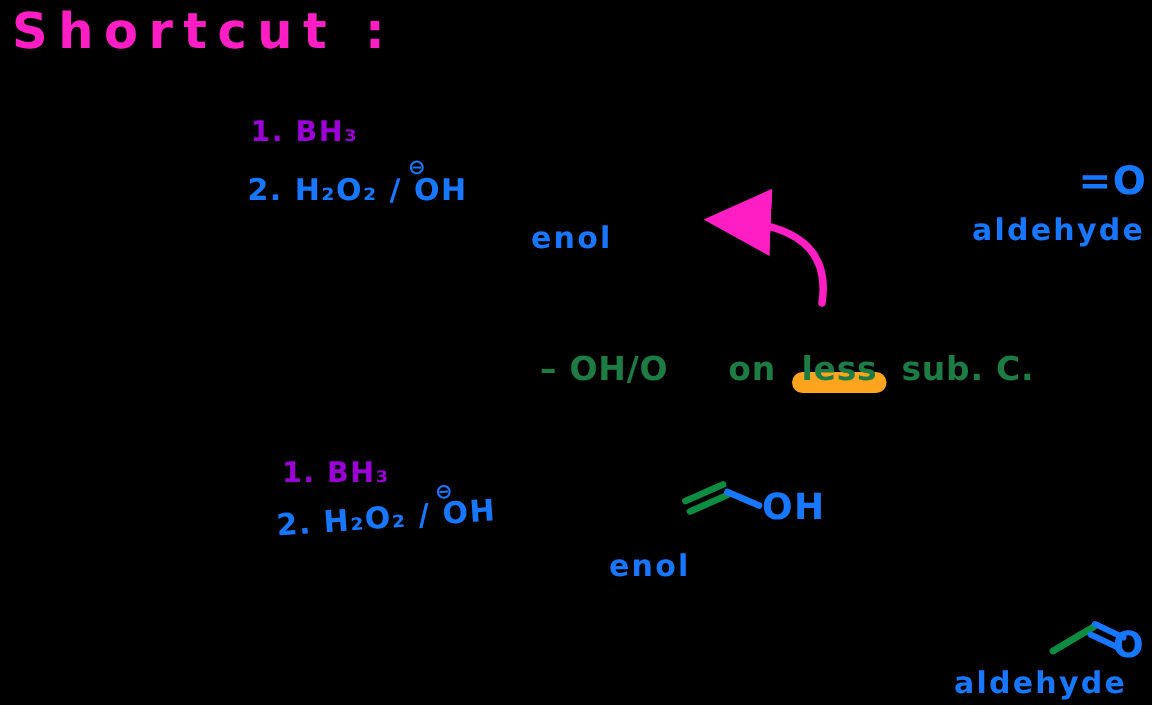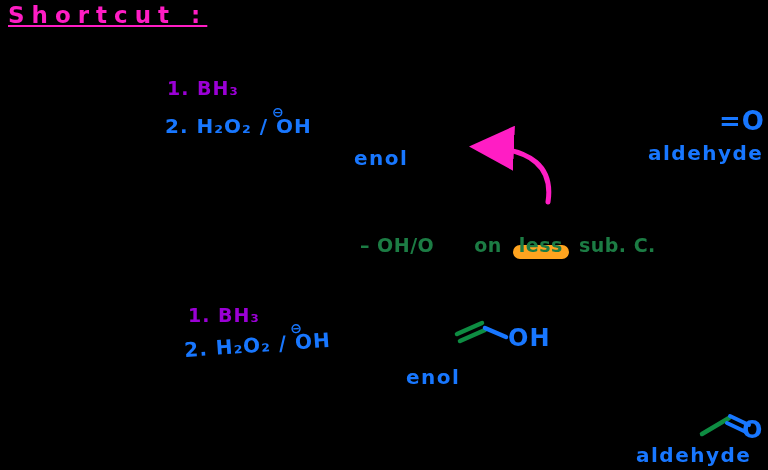--- a/index.html
+++ b/index.html
@@ -9,24 +9,23 @@
     height: 470px;
     background: var(--background, #000);
     font-family: "DejaVu Sans", sans-serif;
     font-weight: bold;
     overflow: hidden;
   }
   .t { position: absolute; white-space: nowrap; line-height: 1; }
 
   .title {
     left: 8px; top: 4px;
-    font-size: 23px;
+    font-size: 33px;
     letter-spacing: 7px;
     color: var(--pink);
-    text-decoration: underline;
   }
 
   .purple { color: var(--purple); text-align: center; }
   .blue   { color: var(--blue); }
   .green  { color: var(--green); }
   .pink   { color: var(--pink); }
 
   .reagent { font-size: 19px; letter-spacing: 1px; }
   .reagent2 { font-size: 20px; letter-spacing: 1px; }
 
@@ -47,21 +46,21 @@
     content: "";
     position: absolute;
     left: -5px; right: -5px; bottom: -3px;
     height: 13px;
     background: var(--orange);
     border-radius: 8px;
     z-index: -1;
   }
   .heading-rest { margin-left: 8px; }
 
-  .rule { font-size: 19px; letter-spacing: 0.5px; }
+  .rule { font-size: 22px; letter-spacing: 0.5px; }
   .rule .mid1 { margin-left: 40px; }
   .rule .hl1  { margin-left: 14px; }
   .rule .mid2 { margin-left: 28px; }
   .rule .hl2  { margin-left: 18px; }
   .rule .tail { margin-left: 13px; }
   .hl-band {
     position: relative; z-index: 1; display: inline-block; padding: 0 3px;
   }
   .hl-band::after {
     content: "";

